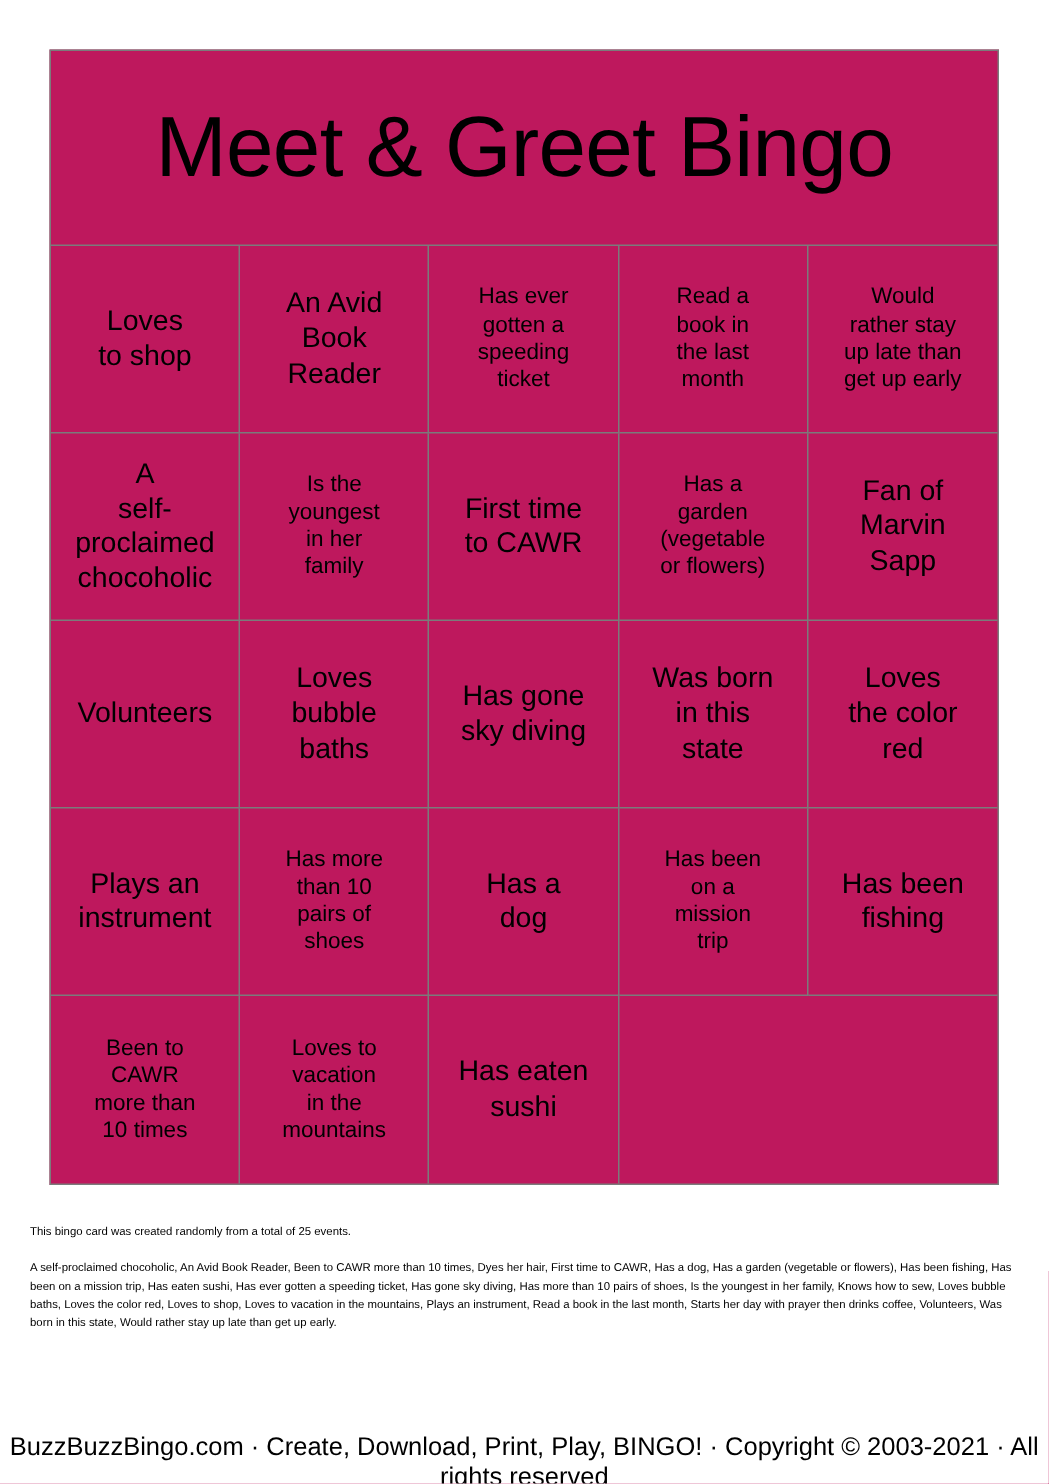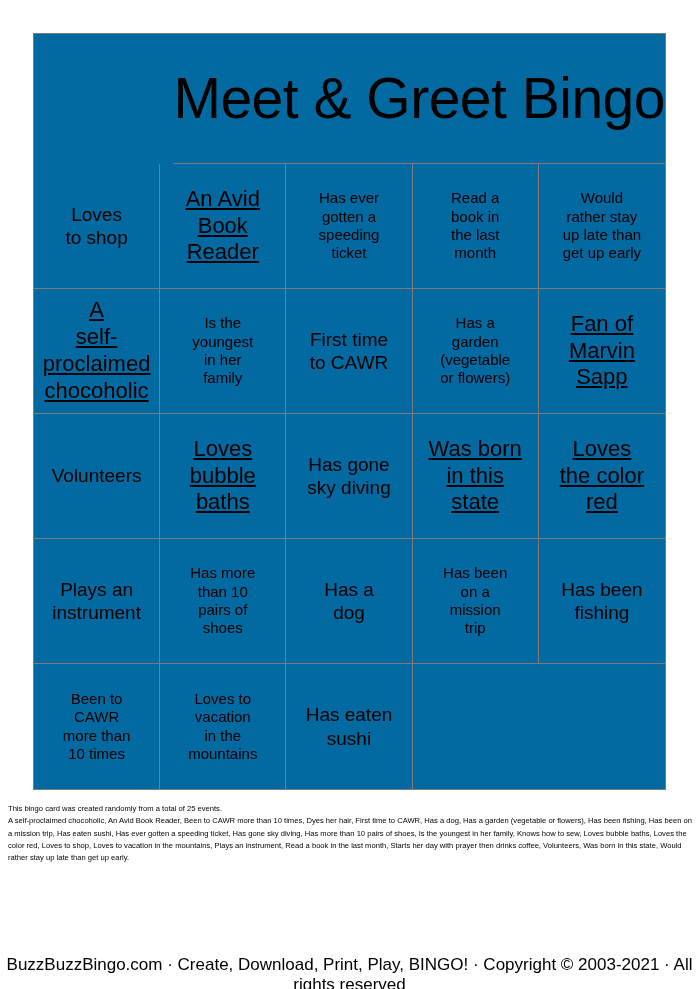--- a/index.html
+++ b/index.html
@@ -21,22 +21,21 @@
   .card {
     position: absolute;
     left: 33px;
     top: 33px;
     width: 633px;
     height: 757px;
     box-sizing: border-box;
     border: 1px solid #7b7b7b;
     display: flex;
     flex-direction: column;
-    background: #0369a1;
-    align-items: flex-end;
+    background: #be185d;
   }
 
   .card-header {
     height: 130px;
     flex: 0 0 130px;
     box-sizing: border-box;
     border-bottom: 1px solid #7b7b7b;
     display: flex;
     align-items: center;
     justify-content: center;
@@ -71,35 +70,35 @@
   .grid .cell:nth-child(5n) { border-right: none; }
   .grid .cell:nth-child(n+21) { border-bottom: none; }
 
   .cell-text {
     line-height: 1.22;
     white-space: pre-line;
     display: block;
   }
   
   .lines-1 .cell-text, .lines-2 .cell-text { font-size: 19px; }
-  .lines-3 .cell-text { font-size: 22px; text-decoration: underline; }
+  .lines-3 .cell-text { font-size: 19px; }
   .lines-4 .cell-text { font-size: 15px; }
 
   
   .footnote {
     position: absolute;
     left: 8px;
     top: 803px;
     width: 684px;
     font-size: 7.6px;
     line-height: 1.62;
     color: #000;
     text-align: left;
   }
-  .footnote p { margin: 0; }
+  .footnote p { margin: 12px; }
 
   
   .footer {
     position: absolute;
     left: 0;
     top: 955px;
     width: 699px;
     text-align: center;
     font-size: 17px;
     color: #000;

